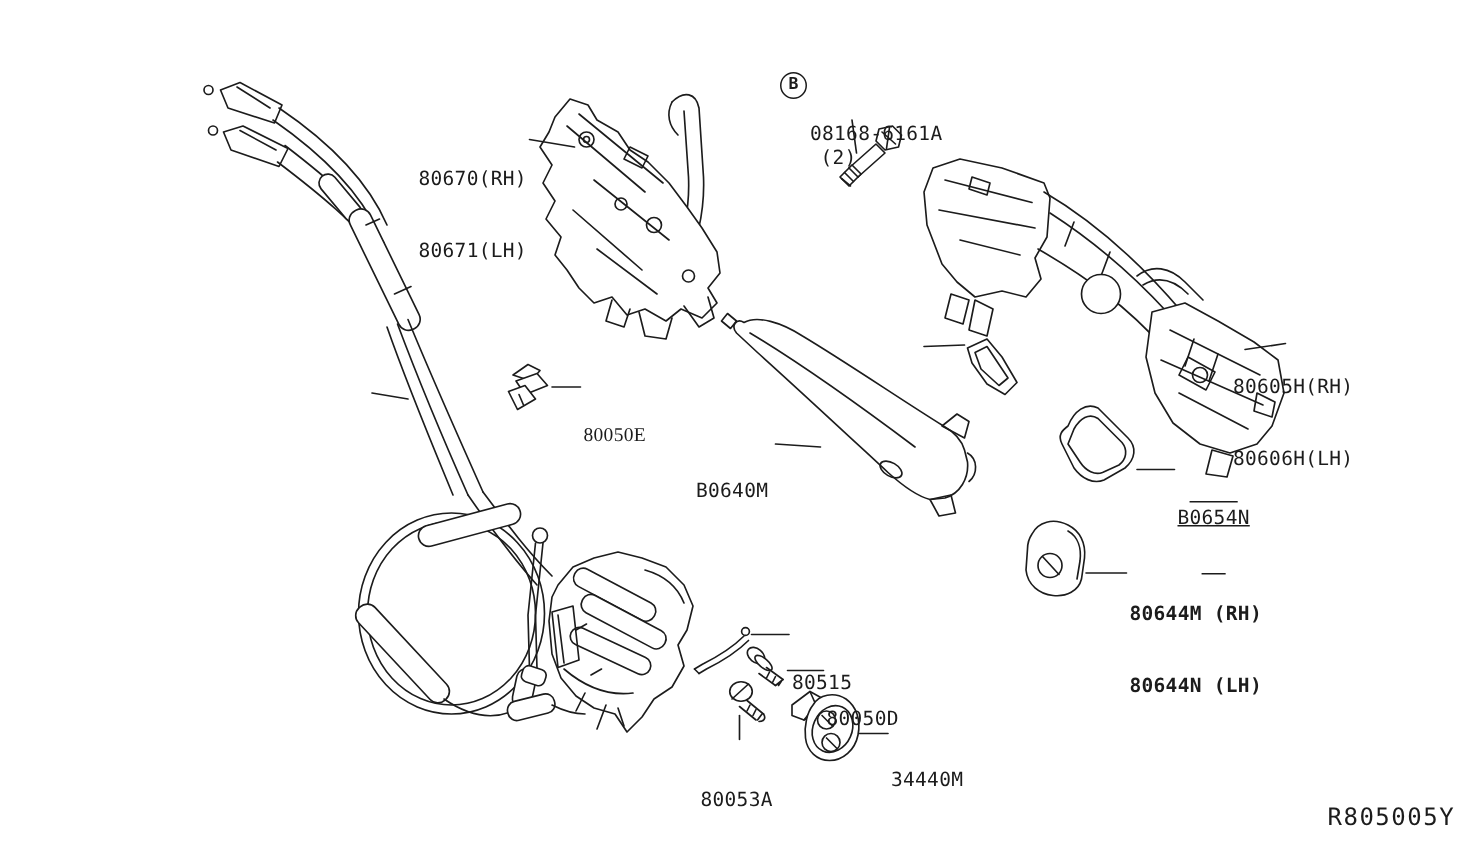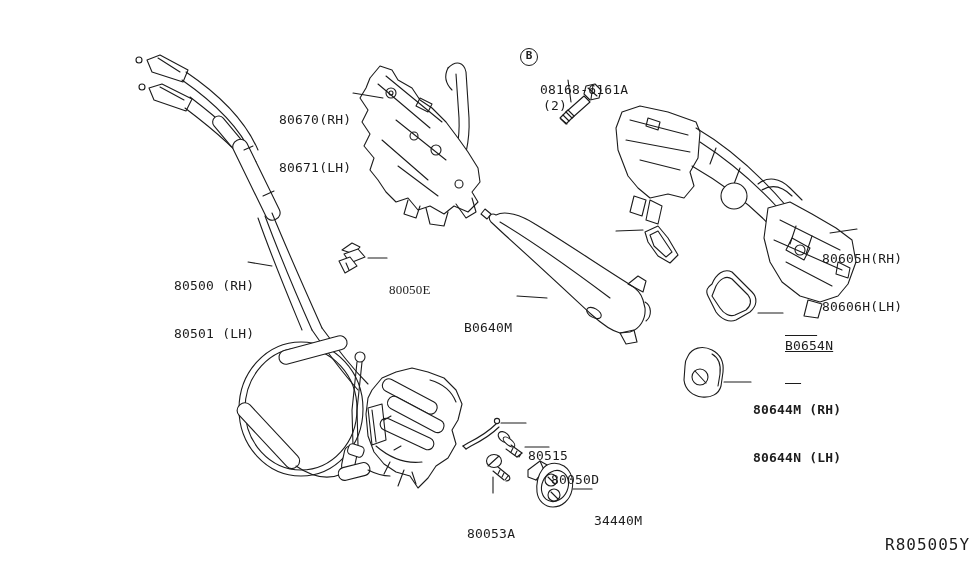--- a/index.html
+++ b/index.html
@@ -12,20 +12,21 @@
     color:#1c1c1c;
   }
   .art{position:absolute;left:0;top:0;}
   .lbl{
     position:absolute;
     font-size:13px;
     line-height:16px;
     letter-spacing:0.2px;
     white-space:pre;
     color:#1c1c1c;
+    text-align:center;
   }
   .lbl .ln{display:block;}
   .callout-badge{
     position:absolute;
     box-sizing:border-box;
     width:18px;height:18px;
     border:1.6px solid #1c1c1c;
     border-radius:50%;
     font-size:11px;
     line-height:14.5px;
@@ -236,24 +237,20 @@
   <div class="callout-badge" style="left:520px;top:48px;">
     <span>B</span>
   </div>
   <div class="lbl" style="left:540px;top:50px;">
     <span class="ln">08168-6161A</span>
   </div>
   <div class="lbl" style="left:543px;top:66px;">
     <span class="ln">(2)</span>
   </div>
 
-  <div class="lbl" style="left:174px;top:246px;">
-    <span class="ln">80500 (RH)</span>
-    <span class="ln">80501 (LH)</span>
-  </div>
 
   <div class="lbl" style="left:389px;top:250px;font-family:Liberation Serif, serif;">
     <span class="ln">80050E</span>
   </div>
 
 
   <div class="lbl" style="left:464px;top:288px;">
     <span class="ln">B0640M</span>
   </div>
 

